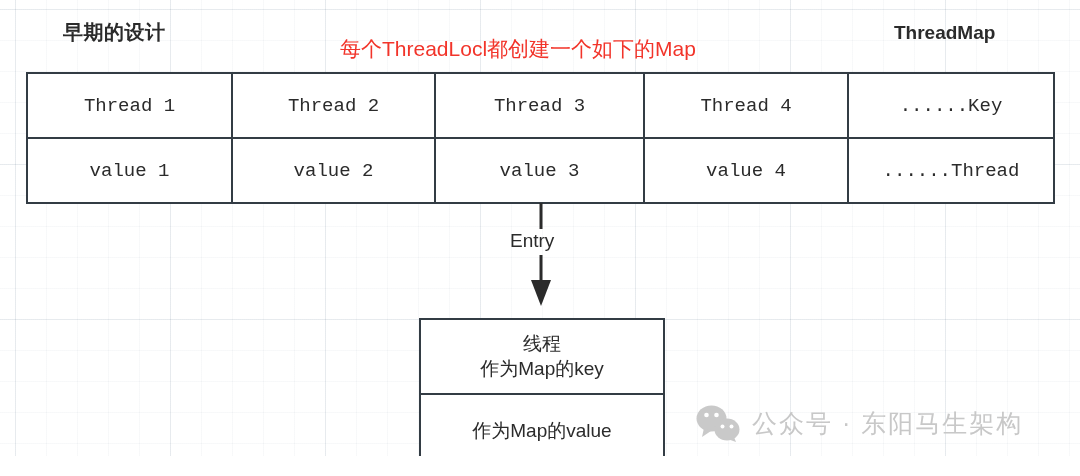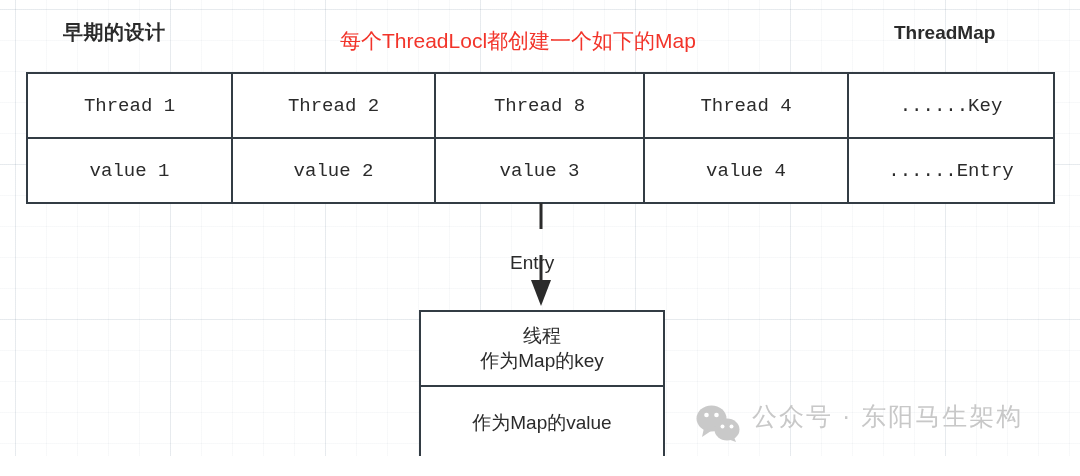--- a/index.html
+++ b/index.html
@@ -41,21 +41,21 @@
   #hdr-left {
     left: 63px;
     top: 22px;
     font-size: 20px;
     font-weight: bold;
     color: #2b2b2b;
     letter-spacing: 0.5px;
   }
   #hdr-center {
     left: 340px;
-    top: 30px;
+    top: 38px;
     font-size: 21px;
     font-weight: normal;
     color: #f2342a;
     letter-spacing: 0px;
   }
   #hdr-right {
     left: 894px;
     top: 23px;
     font-size: 19px;
     font-weight: bold;
@@ -105,32 +105,32 @@
   #entry-arrow {
     position: absolute;
     left: 505px;
     top: 203px;
     width: 80px;
     height: 104px;
   }
   #entry-label {
     position: absolute;
     left: 510px;
-    top: 252px;
+    top: 230px;
     font-size: 19px;
     color: #2b2b2b;
     white-space: nowrap;
     background: transparent;
   }
 
   
   #entry-box {
     position: absolute;
     left: 419px;
-    top: 310px;
+    top: 318px;
     width: 246px;
     height: 151px;
     box-sizing: border-box;
     border: 2.5px solid #333c44;
     background: #ffffff;
     display: flex;
     flex-direction: column;
   }
   .bcell {
     flex: 1 1 0;
@@ -145,21 +145,21 @@
     white-space: nowrap;
   }
   .bcell.first { border-bottom: 2.5px solid #333c44; }
 
   
   #watermark {
     position: absolute;
     left: 696px;
     top: 404px;
     display: flex;
-    align-items: flex-start;
+    align-items: center;
     gap: 12px;
     opacity: 1;
   }
   #wechat-icon { display: block; }
   #watermark-text {
     font-size: 25px;
     color: #c8c8c8;
     letter-spacing: 2px;
     white-space: nowrap;
     line-height: 1;
@@ -171,30 +171,30 @@
 <div id="canvas">
 
   <div class="hdr" id="hdr-left">早期的设计</div>
   <div class="hdr" id="hdr-center">每个ThreadLocl都创建一个如下的Map</div>
   <div class="hdr" id="hdr-right">ThreadMap</div>
 
   <div id="map-table">
     <div class="trow top">
       <div class="tcell c0">Thread 1</div>
       <div class="tcell c1">Thread 2</div>
-      <div class="tcell c2">Thread 8</div>
+      <div class="tcell c2">Thread 3</div>
       <div class="tcell c3">Thread 4</div>
       <div class="tcell c4">......Key</div>
     </div>
     <div class="trow bottom">
       <div class="tcell c0">value 1</div>
       <div class="tcell c1">value 2</div>
       <div class="tcell c2">value 3</div>
       <div class="tcell c3">value 4</div>
-      <div class="tcell c4">......Entry</div>
+      <div class="tcell c4">......Thread</div>
     </div>
   </div>
 
   <svg id="entry-arrow" viewBox="0 0 80 104" width="80" height="104">
     <line x1="36" y1="0" x2="36" y2="26" stroke="#2b2b2b" stroke-width="3"></line>
     <line x1="36" y1="52" x2="36" y2="88" stroke="#2b2b2b" stroke-width="3"></line>
     <polygon points="36,103 26,77 46,77" fill="#2b2b2b"></polygon>
   </svg>
   <div id="entry-label">Entry</div>
 

